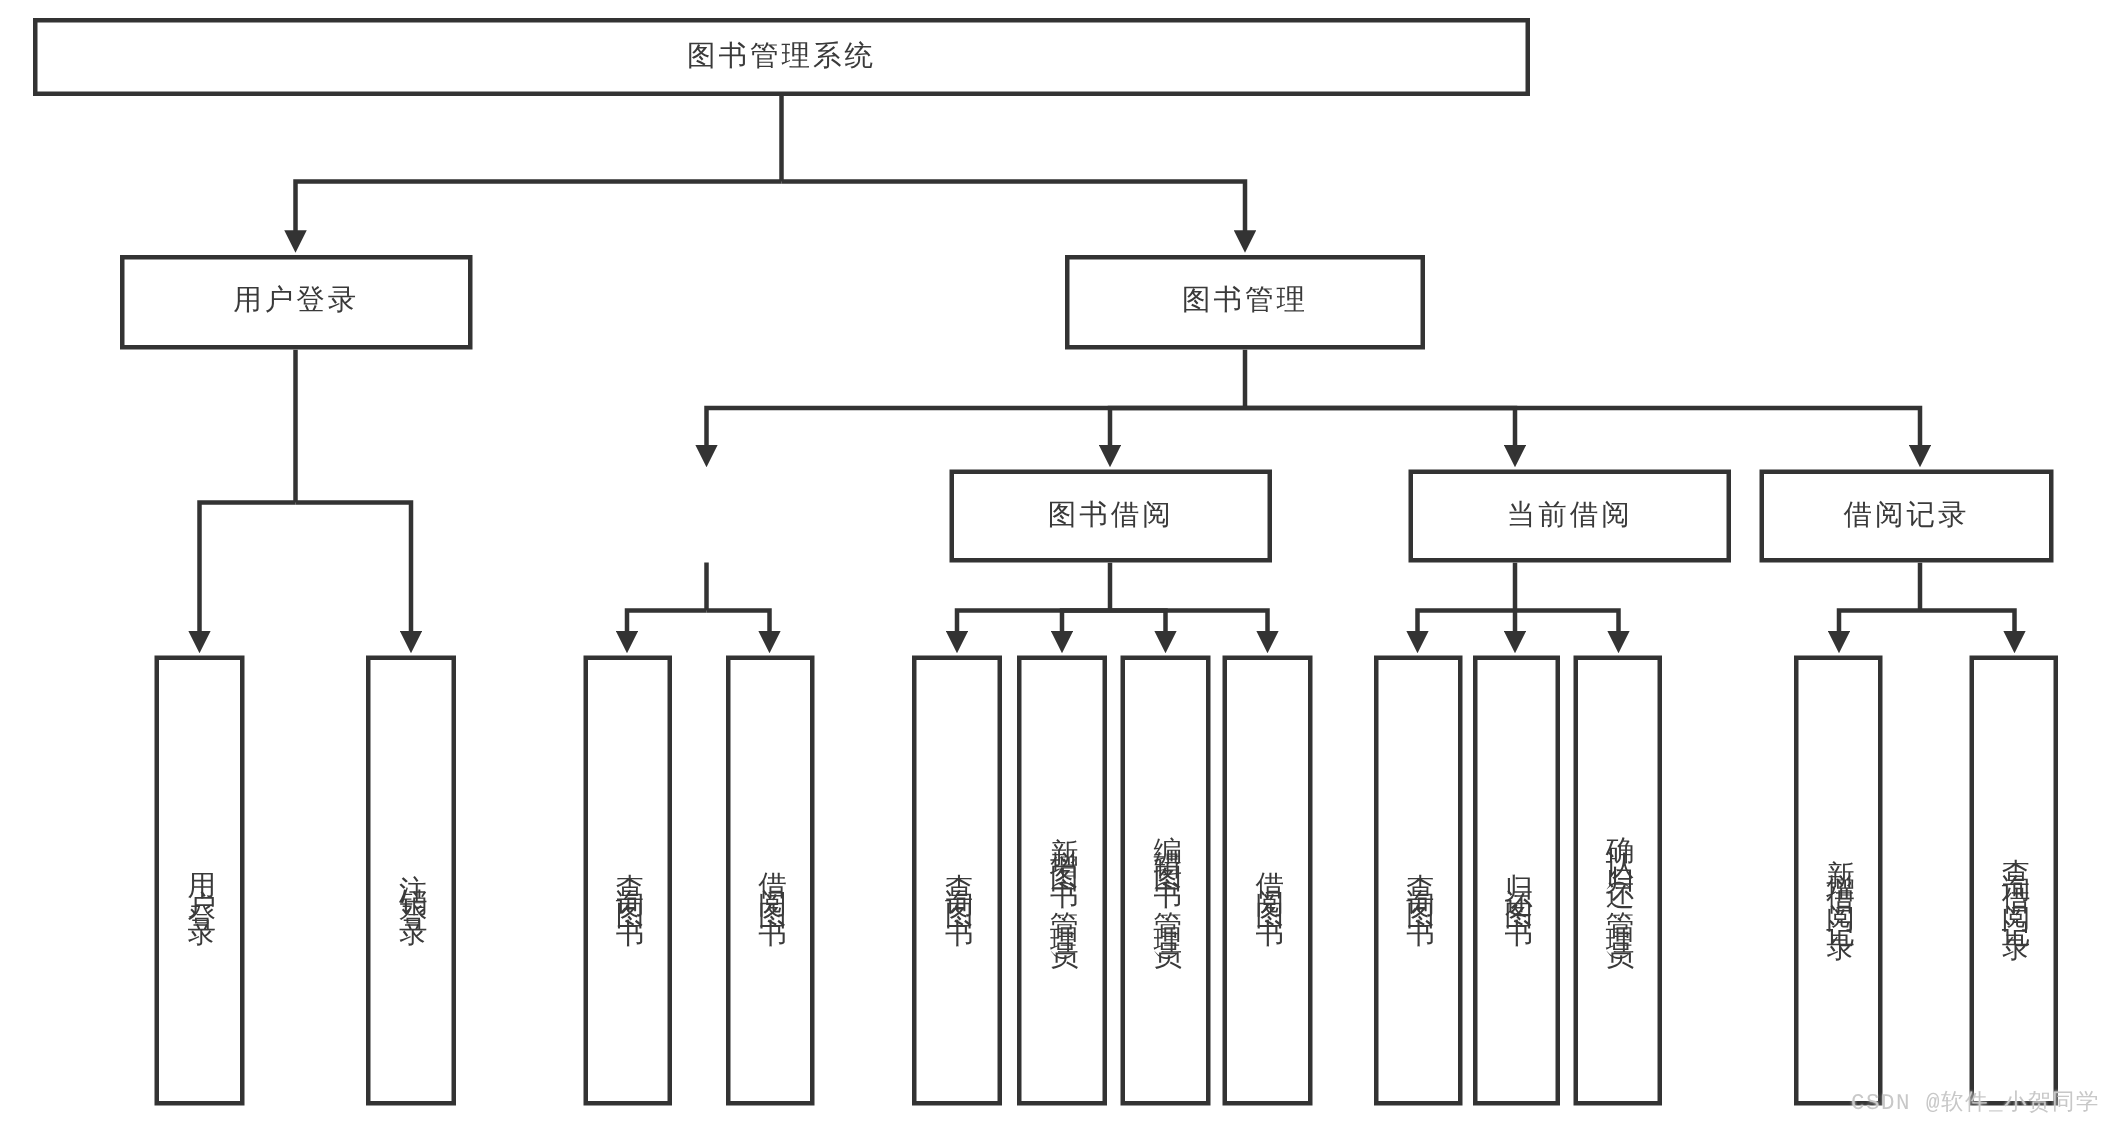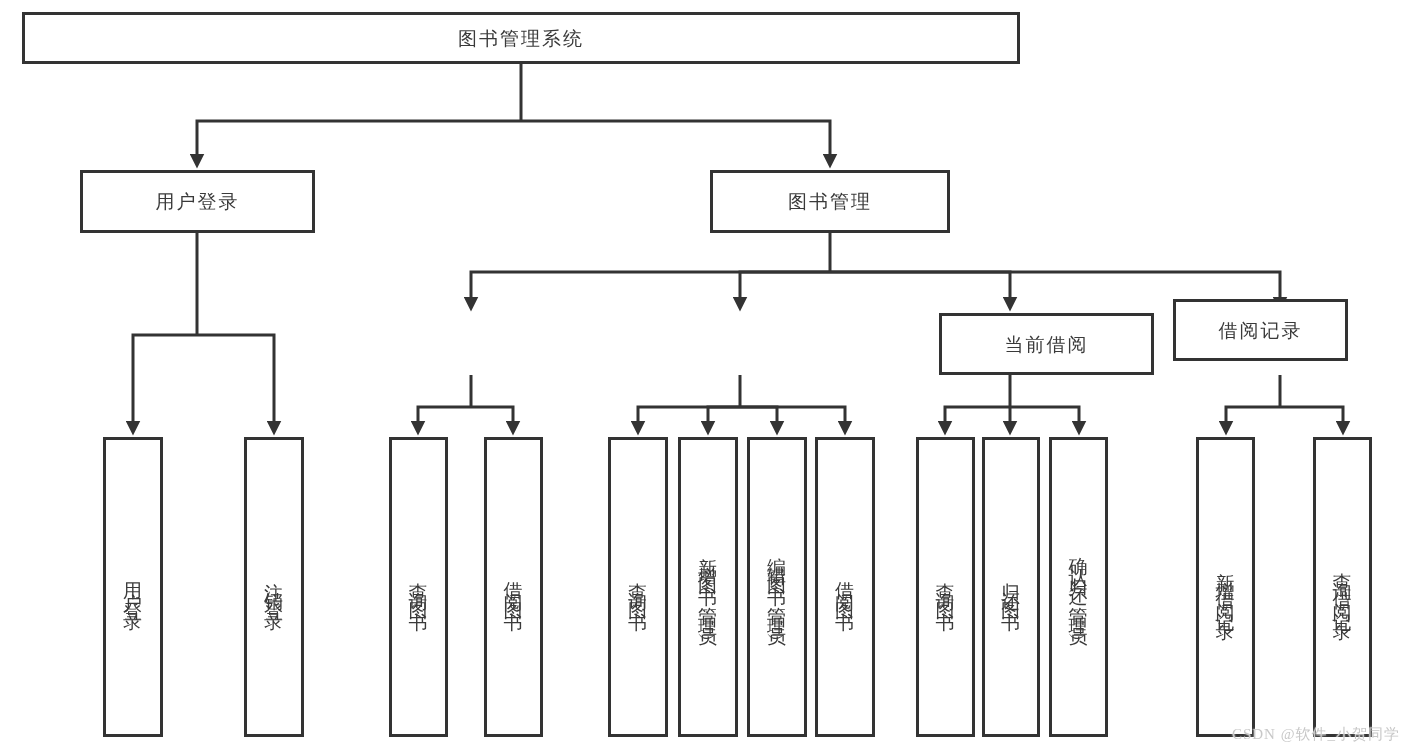--- a/index.html
+++ b/index.html
@@ -4,21 +4,21 @@
 <style>
   :root{
     --line:#333333;
     --text:#3a3a3a;
     --box-bg:#ffffff;
     --watermark:#c8c8c8;
   }
   html,body{margin:0;padding:0;background:#fff;}
   #stage{
     position:relative;width:1405px;height:747px;background:var(--box-bg);
-    font-family:Liberation Serif, serif;color:var(--text);
+    font-family:Liberation Mono, monospace;color:var(--text);
     overflow:hidden;
     border-radius:26px;
   }
   #wires{position:absolute;left:0;top:0;width:1405px;height:747px;}
   #wires path{stroke:var(--line);stroke-width:3;fill:none;}
   #wires .arrowhead{fill:var(--line);stroke:none;}
   .node{
     position:absolute;box-sizing:border-box;background:var(--box-bg);
     border:3px solid var(--line);display:flex;align-items:center;justify-content:center;
     font-size:19px;line-height:1;
@@ -28,21 +28,21 @@
     writing-mode:vertical-rl;text-orientation:mixed;
     letter-spacing:10px;white-space:nowrap;
   }
   
   #n-root{left:22px;top:12px;width:998px;height:52px;}
   #n-login{left:80px;top:170px;width:235px;height:63px;}
   #n-mgmt{left:710px;top:170px;width:240px;height:63px;}
   #n-new{left:363px;top:313px;width:217px;height:62px;}
   #n-borrow{left:633px;top:313px;width:215px;height:62px;}
   #n-current{left:903px;top:313px;width:215px;height:62px;margin-left:36px;}
-  #n-records{left:1173px;top:299px;width:175px;height:62px;}
+  #n-records{left:1173px;top:313px;width:196px;height:62px;}
   #lf-u1{left:103px;top:437px;width:60px;height:300px;}
   #lf-u2{left:244px;top:437px;width:60px;height:300px;}
   #lf-n1{left:389px;top:437px;width:59px;height:300px;}
   #lf-n2{left:484px;top:437px;width:59px;height:300px;}
   #lf-b1{left:608px;top:437px;width:60px;height:300px;}
   #lf-b2{left:678px;top:437px;width:60px;height:300px;}
   #lf-b3{left:747px;top:437px;width:60px;height:300px;}
   #lf-b4{left:815px;top:437px;width:60px;height:300px;}
   #lf-c1{left:916px;top:437px;width:59px;height:300px;}
   #lf-c2{left:982px;top:437px;width:58px;height:300px;}
@@ -104,20 +104,23 @@
     <span>图书管理系统</span>
   </div>
 
   <div class="node h" id="n-login">
     <span>用户登录</span>
   </div>
   <div class="node h" id="n-mgmt">
     <span>图书管理</span>
   </div>
 
+  <div class="node h" id="n-borrow">
+    <span>图书借阅</span>
+  </div>
   <div class="node h" id="n-current">
     <span>当前借阅</span>
   </div>
   <div class="node h" id="n-records">
     <span>借阅记录</span>
   </div>
 
   <div class="node v" id="lf-u1">
     <span>用户登录</span>
   </div>

